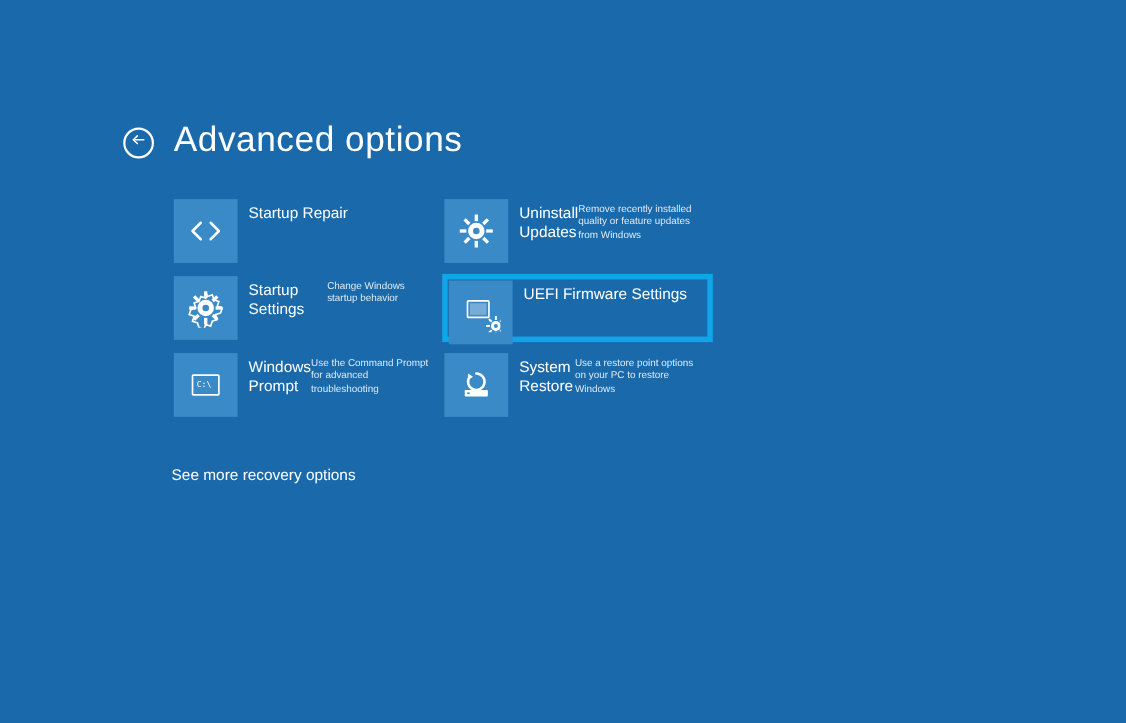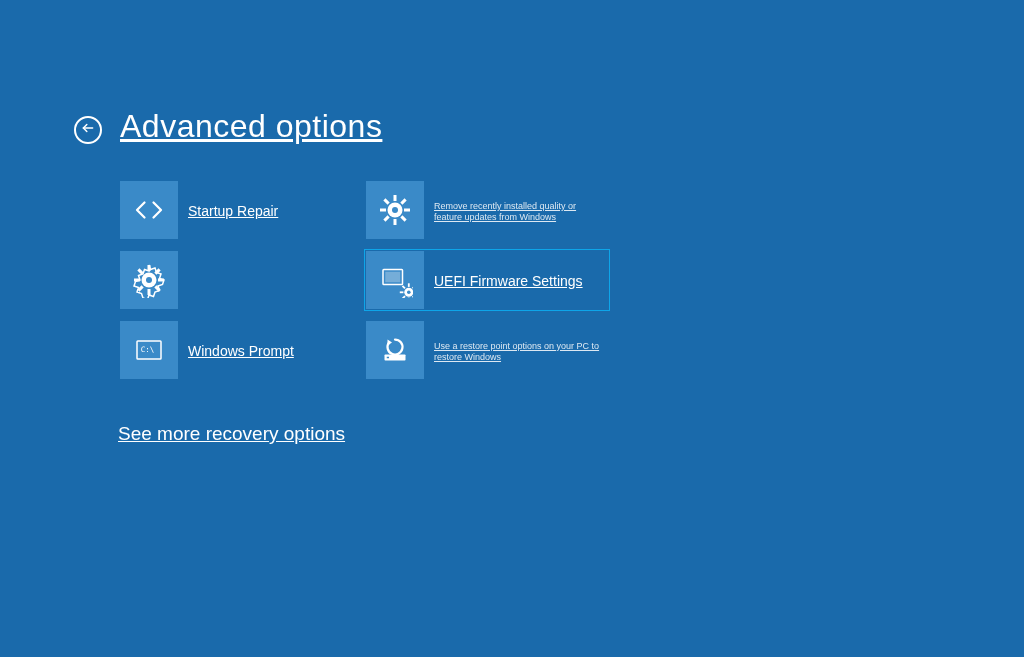--- a/index.html
+++ b/index.html
@@ -10,22 +10,21 @@
     body {
       width: 1024px;
       height: 657px;
       background: #1a6aab;
       font-family: 'Segoe UI', Tahoma, sans-serif;
       color: #ffffff;
       overflow: hidden;
     }
     .container {
       padding-top: 108px;
-      padding-left: 74px;
-      text-decoration: underline;
+      padding-left: 112px;
     }
     .header-row {
       display: flex;
       align-items: center;
       margin-bottom: 34px;
     }
     .back-button {
       width: 28px;
       height: 28px;
       border: 2px solid #ffffff;
@@ -58,60 +57,60 @@
     .option-tile {
       display: flex;
       width: 246px;
       height: 62px;
       margin-bottom: 8px;
       cursor: pointer;
       border: 1px solid transparent;
       padding: 1px;
     }
     .option-tile.selected {
-      border: 1px solid #0ea5e9;
+      border: 5px solid #0ea5e9;
       padding: 1px;
     }
     .tile-icon {
       width: 58px;
       height: 58px;
       background: #3a8ac8;
       display: flex;
       align-items: center;
       justify-content: center;
       flex-shrink: 0;
     }
     .tile-icon svg {
       width: 36px;
       height: 36px;
     }
     .tile-text {
       padding-left: 10px;
       padding-top: 4px;
       padding-right: 4px;
       display: flex;
-      flex-direction: column;
-      justify-content: center;
+      flex-direction: row;
+      justify-content: flex-end;
     }
     .tile-title {
       font-size: 14px;
       font-weight: 400;
       margin-bottom: 2px;
       line-height: 1.2;
     }
     .tile-desc {
       font-size: 9px;
       font-weight: 300;
       opacity: 0.85;
       line-height: 1.25;
     }
     .see-more {
       margin-left: 44px;
       margin-top: 34px;
-      font-size: 19px;
+      font-size: 14px;
       font-weight: 300;
       cursor: pointer;
     }
   </style>
 </head>
 <body>
 
 <div class="container">
   <div class="header-row">
     <div class="back-button">
@@ -153,31 +152,36 @@
               <rect x="36" y="22" width="8" height="4"></rect>
               <rect x="22" y="4" width="4" height="8" transform="rotate(45 24 24)"></rect>
               <rect x="22" y="36" width="4" height="8" transform="rotate(45 24 24)"></rect>
               <rect x="4" y="22" width="8" height="4" transform="rotate(45 24 24)"></rect>
               <rect x="36" y="22" width="8" height="4" transform="rotate(45 24 24)"></rect>
               <circle cx="24" cy="24" r="10"></circle>
             </g>
             <circle cx="24" cy="24" r="4" fill="#3a8ac8"></circle>
           </svg>
         </div>
+        <div class="tile-text">
+          <div class="tile-title">Startup Settings</div>
+          <div class="tile-desc">Change Windows startup behavior</div>
+        </div>
       </div>
 
       <div class="option-tile">
         <div class="tile-icon">
           <svg viewBox="0 0 48 48" fill="none" stroke="#ffffff" stroke-width="2">
             <rect x="8" y="12" width="32" height="24" rx="1"></rect>
             <text x="13" y="27" fill="#ffffff" font-size="10" font-family="monospace" stroke="none">C:\</text>
           </svg>
         </div>
         <div class="tile-text">
           <div class="tile-title">Windows Prompt</div>
+          <div class="tile-desc">Use the Command Prompt for advanced troubleshooting</div>
         </div>
       </div>
     </div>
 
     <div class="options-column">
 
       <div class="option-tile">
         <div class="tile-icon">
           <svg viewBox="0 0 48 48" fill="#ffffff">
             <g>
@@ -188,20 +192,21 @@
               <rect x="22" y="4" width="4" height="8" transform="rotate(45 24 24)"></rect>
               <rect x="22" y="36" width="4" height="8" transform="rotate(45 24 24)"></rect>
               <rect x="4" y="22" width="8" height="4" transform="rotate(45 24 24)"></rect>
               <rect x="36" y="22" width="8" height="4" transform="rotate(45 24 24)"></rect>
               <circle cx="24" cy="24" r="10"></circle>
             </g>
             <circle cx="24" cy="24" r="4" fill="#3a8ac8"></circle>
           </svg>
         </div>
         <div class="tile-text">
+          <div class="tile-title">Uninstall Updates</div>
           <div class="tile-desc">Remove recently installed quality or feature updates from Windows</div>
         </div>
       </div>
 
       <div class="option-tile selected">
         <div class="tile-icon">
           <svg viewBox="0 0 48 48" fill="#ffffff">
             <rect x="8" y="10" width="26" height="20" rx="1" fill="none" stroke="#ffffff" stroke-width="2"></rect>
             <rect x="11" y="13" width="20" height="14" fill="#ffffff" opacity="0.3"></rect>
             <g transform="translate(28,26) scale(0.6)">
@@ -226,20 +231,21 @@
       <div class="option-tile">
         <div class="tile-icon">
           <svg viewBox="0 0 48 48" fill="#ffffff">
             <rect x="10" y="30" width="28" height="8" rx="1"></rect>
             <rect x="13" y="33" width="3" height="2" fill="#3a8ac8"></rect>
             <path d="M 24 10 A 10 10 0 1 1 16 14" fill="none" stroke="#ffffff" stroke-width="3" stroke-linecap="round"></path>
             <polygon points="14,10 20,14 14,18"></polygon>
           </svg>
         </div>
         <div class="tile-text">
+          <div class="tile-title">System Restore</div>
           <div class="tile-desc">Use a restore point options on your PC to restore Windows</div>
         </div>
       </div>
     </div>
   </div>
 
   <div class="see-more">See more recovery options</div>
 </div>
 
 </body></html>

